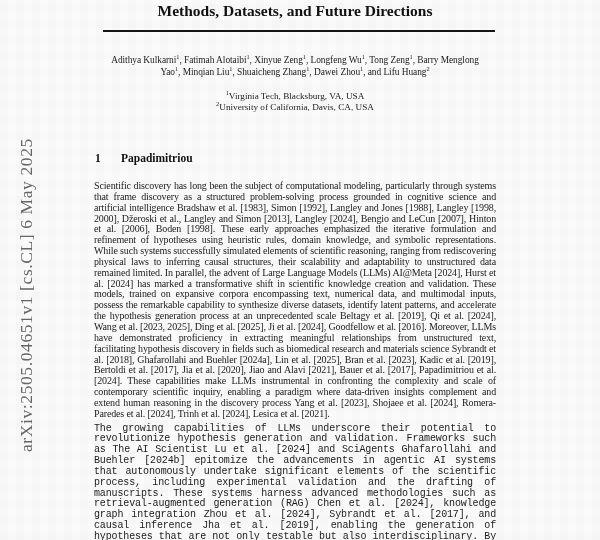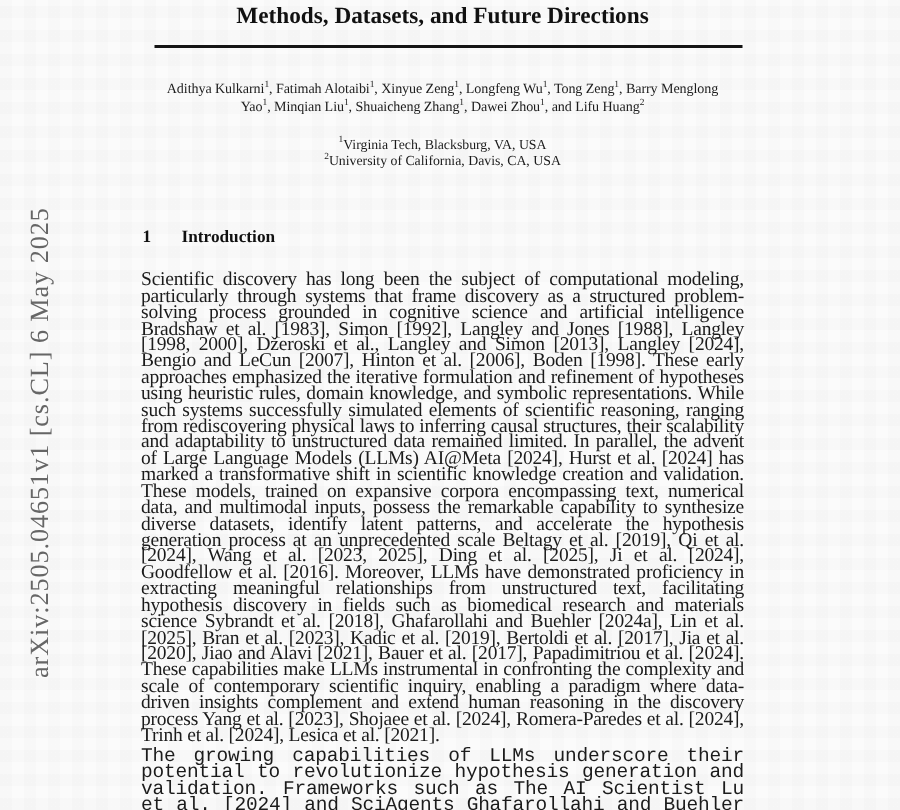--- a/index.html
+++ b/index.html
@@ -102,21 +102,21 @@
     min-width: 26px;
   }
 
   .bodytext {
     position: absolute;
     top: 181px;
     left: 0;
     width: 402px;
   }
   .bodytext p {
-    font-size: 13px;
+    font-size: 10px;
     line-height: 10.85px;
     letter-spacing: -0.14px;
     text-align: justify;
     hyphens: auto;
     -webkit-hyphens: auto;
   }
   .bodytext p + p { margin-top: 4px; font-family: Liberation Mono, monospace; }
 </style>
 </head>
 <body>
@@ -132,21 +132,21 @@
     <div class="rule"></div>
 
     <div class="authors"><span>Adithya Kulkarni<sup>1</sup>, </span><span>Fatimah Alotaibi<sup>1</sup>, </span><span>Xinyue Zeng<sup>1</sup>, </span><span>Longfeng Wu<sup>1</sup>, </span><span>Tong Zeng<sup>1</sup>, </span><span>Barry Menglong Yao<sup>1</sup>, </span><span>Minqian Liu<sup>1</sup>, </span><span>Shuaicheng Zhang<sup>1</sup>, </span><span>Dawei Zhou<sup>1</sup>, </span><span>and Lifu Huang<sup>2</sup></span></div>
 
     <div class="affils">
         <div><sup>1</sup>Virginia Tech, Blacksburg, VA, USA</div>
         <div><sup>2</sup>University of California, Davis, CA, USA</div>
       </div>
 
     <h2 class="heading">
-      <span class="num">1</span><span>Introduction</span>
+      <span class="num">1</span><span>Papadimitriou</span>
     </h2>
 
     <div class="bodytext">
       <p>Scientific discovery has long been the subject of computational modeling, particularly through systems that frame discovery as a structured problem-solving process grounded in cognitive science and artificial intelligence Bradshaw et al. [1983], Simon [1992], Langley and Jones [1988], Langley [1998, 2000], Džeroski et al., Langley and Simon [2013], Langley [2024], Bengio and LeCun [2007], Hinton et al. [2006], Boden [1998]. These early approaches emphasized the iterative formulation and refinement of hypotheses using heuristic rules, domain knowledge, and symbolic representations. While such systems successfully simulated elements of scientific reasoning, ranging from rediscovering physical laws to inferring causal structures, their scalability and adaptability to unstructured data remained limited. In parallel, the advent of Large Language Models (LLMs) AI@Meta [2024], Hurst et al. [2024] has marked a transformative shift in scientific knowledge creation and validation. These models, trained on expansive corpora encompassing text, numerical data, and multimodal inputs, possess the remarkable capability to synthesize diverse datasets, identify latent patterns, and accelerate the hypothesis generation process at an unprecedented scale Beltagy et al. [2019], Qi et al. [2024], Wang et al. [2023, 2025], Ding et al. [2025], Ji et al. [2024], Goodfellow et al. [2016]. Moreover, LLMs have demonstrated proficiency in extracting meaningful relationships from unstructured text, facilitating hypothesis discovery in fields such as biomedical research and materials science Sybrandt et al. [2018], Ghafarollahi and Buehler [2024a], Lin et al. [2025], Bran et al. [2023], Kadic et al. [2019], Bertoldi et al. [2017], Jia et al. [2020], Jiao and Alavi [2021], Bauer et al. [2017], Papadimitriou et al. [2024]. These capabilities make LLMs instrumental in confronting the complexity and scale of contemporary scientific inquiry, enabling a paradigm where data-driven insights complement and extend human reasoning in the discovery process Yang et al. [2023], Shojaee et al. [2024], Romera-Paredes et al. [2024], Trinh et al. [2024], Lesica et al. [2021].</p>
       <p>The growing capabilities of LLMs underscore their potential to revolutionize hypothesis generation and validation. Frameworks such as The AI Scientist Lu et al. [2024] and SciAgents Ghafarollahi and Buehler [2024b] epitomize the advancements in agentic AI systems that autonomously undertake significant elements of the scientific process, including experimental validation and the drafting of manuscripts. These systems harness advanced methodologies such as retrieval-augmented generation (RAG) Chen et al. [2024], knowledge graph integration Zhou et al. [2024], Sybrandt et al. [2017], and causal inference Jha et al. [2019], enabling the generation of hypotheses that are not only testable but also interdisciplinary. By systematically mapping connections across seemingly unrelated domains, LLMs uncover insights that human researchers might overlook due to cognitive constraints or disciplinary silos Fawzi et al. [2022], Touvron et al. [2023], Qi et al. [2023]. This integration of machine learning models and LLMs into the hypothesis generation process redefines</p>
     </div>
 
   </div>
 </div>
 

